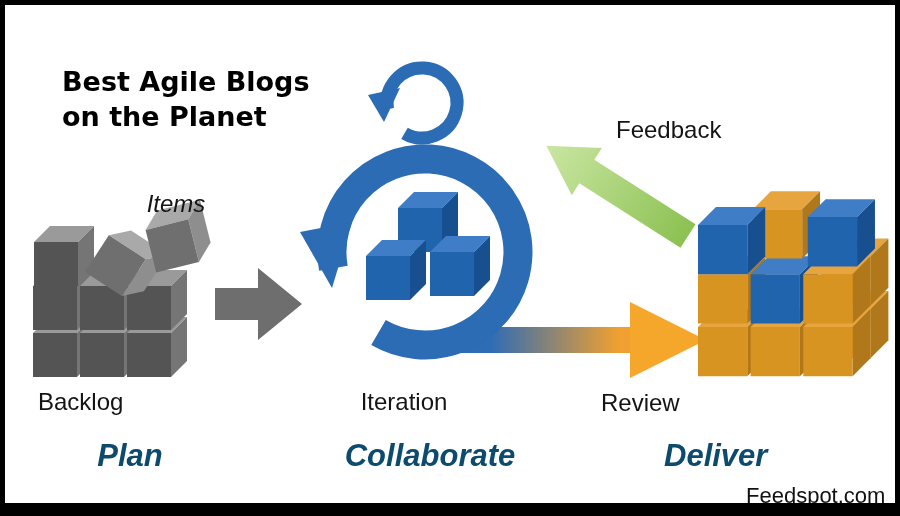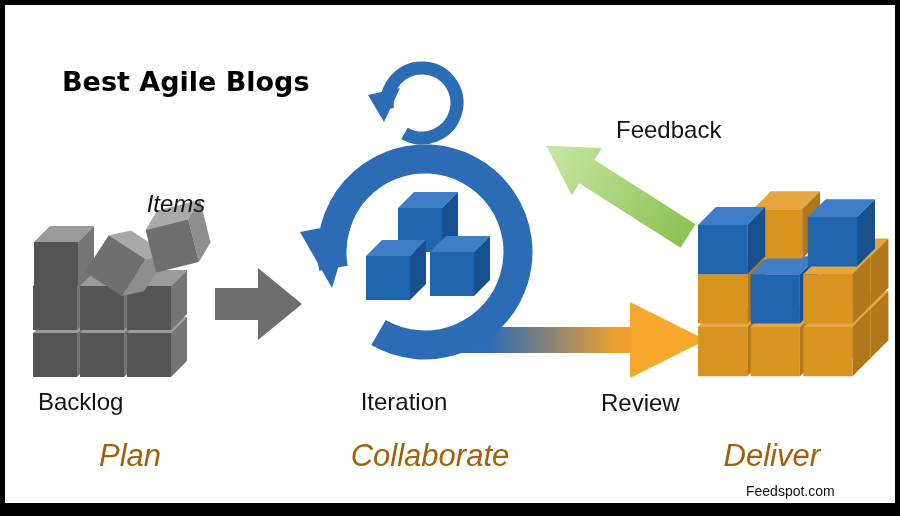--- a/index.html
+++ b/index.html
@@ -16,26 +16,26 @@
          font-family:"DejaVu Sans",sans-serif;font-weight:bold;font-size:27px;
          line-height:35px;color:#000;}
   .lbl{position:absolute;color:#141414;font-size:24px;white-space:nowrap;}
   .lbl-daily{left:352px;top:27px;width:140px;text-align:center;}
   .lbl-items{left:136px;top:190px;width:80px;text-align:center;font-style:italic;}
   .lbl-backlog{left:38px;top:388px;}
   .lbl-iteration{left:358px;top:388px;width:92px;text-align:center;}
   .lbl-release{left:601px;top:389px;}
   .lbl-feedback{left:616px;top:116px;}
   .lbl-deliverable{left:733px;top:362px;}
-  .phase{position:absolute;font-size:31px;font-weight:normal;font-style:italic;
-         color:#a16207;white-space:nowrap;}
+  .phase{position:absolute;font-size:31px;font-weight:bold;font-style:italic;
+         color:#0c4a6e;white-space:nowrap;}
   .phase-plan{left:60px;top:438px;width:140px;text-align:center;}
   .phase-collaborate{left:310px;top:438px;width:240px;text-align:center;}
-  .phase-deliver{left:640px;top:438px;width:180px;text-align:right;}
-  .brand{position:absolute;left:746px;top:483px;font-size:14px;color:#111;}
+  .phase-deliver{left:664px;top:438px;width:180px;text-align:left;}
+  .brand{position:absolute;left:746px;top:483px;font-size:22px;color:#111;}
 
   
   .cube-blue .ct{fill:#3F7EC6}.cube-blue .cs{fill:#174F8F}.cube-blue .cf{fill:#2164AE}
   .cube-gray .ct{fill:#9A9A9A}.cube-gray .cs{fill:#757575}.cube-gray .cf{fill:#545454}
   .cube-gray2 .ct{fill:#A9A9A9}.cube-gray2 .cs{fill:#8E8E8E}.cube-gray2 .cf{fill:#6F6F6F}
   .cube-orange .ct{fill:#E6A53E}.cube-orange .cs{fill:#B0771B}.cube-orange .cf{fill:#D89420}
 </style>
 </head>
 <body>
 
@@ -203,20 +203,21 @@
       <g class="cube-blue" transform="translate(98,10)">
         <polygon class="ct" points="0,16 16,0 60,0 44,16"></polygon>
           <polygon class="cs" points="44,16 60,0 60,44 44,60"></polygon>
           <polygon class="cf" points="0,16 44,16 44,60 0,60"></polygon>
       </g>
     </g>
   </svg>
 
   <div class="title">
     <div>Best Agile Blogs</div>
+    <div>on the Planet</div>
   </div>
 
   <div class="lbl lbl-items">Items</div>
   <div class="lbl lbl-backlog">Backlog</div>
   <div class="lbl lbl-iteration">Iteration</div>
   <div class="lbl lbl-release">Review</div>
   <div class="lbl lbl-feedback">Feedback</div>
 
   <div class="phase phase-plan">Plan</div>
   <div class="phase phase-collaborate">Collaborate</div>

